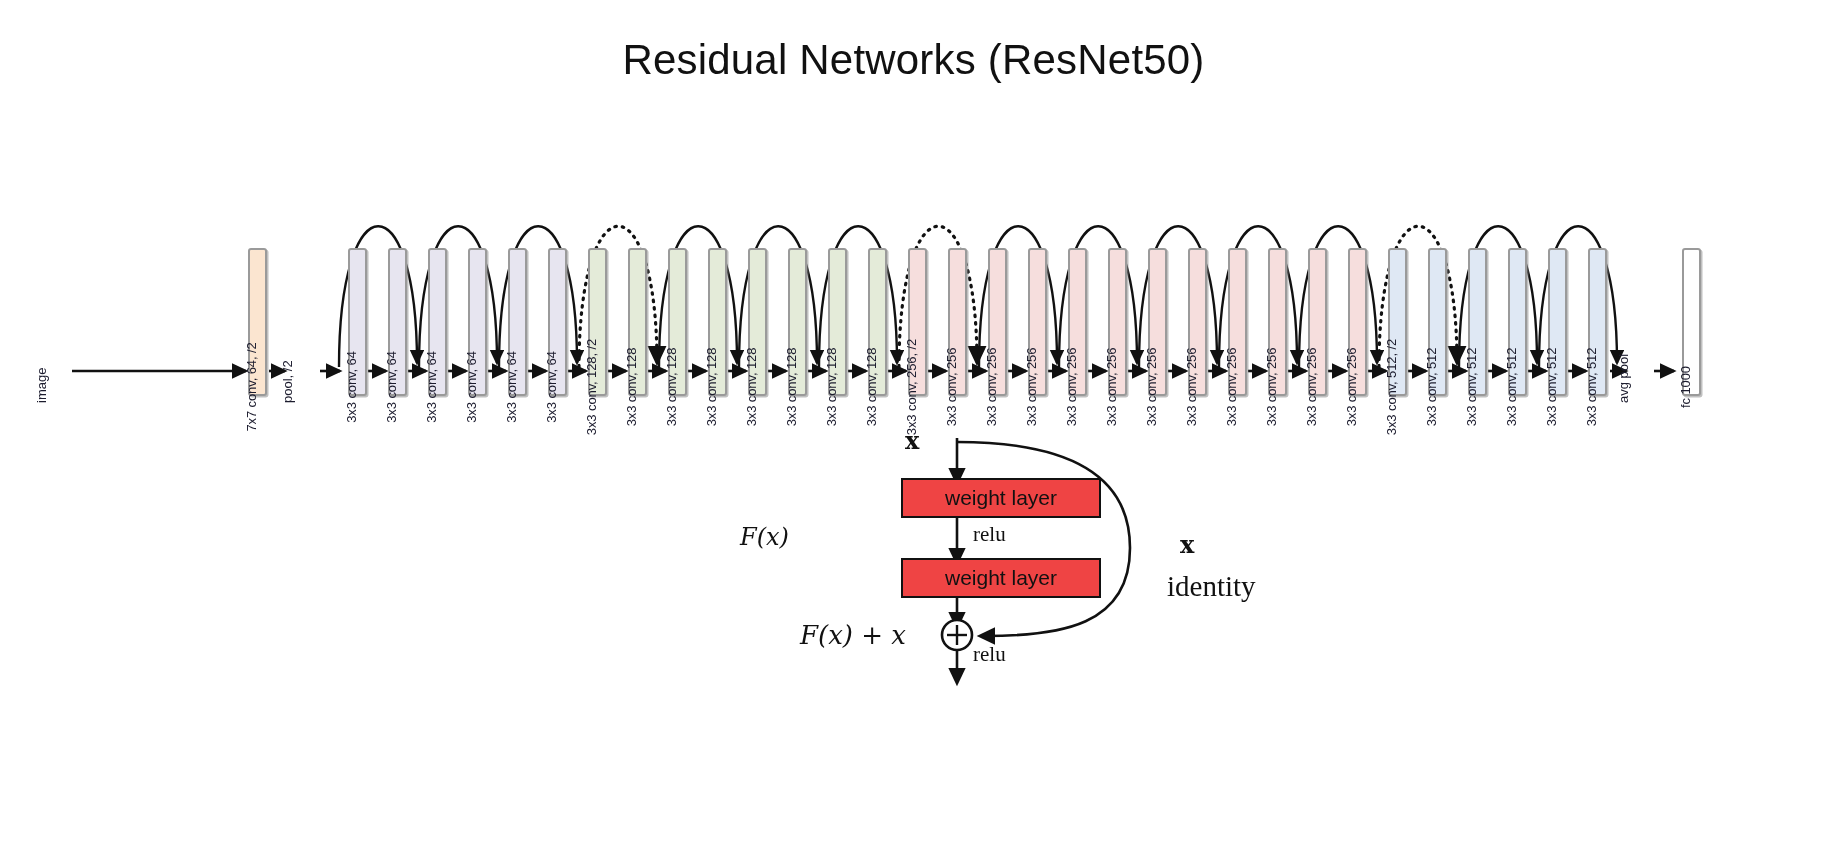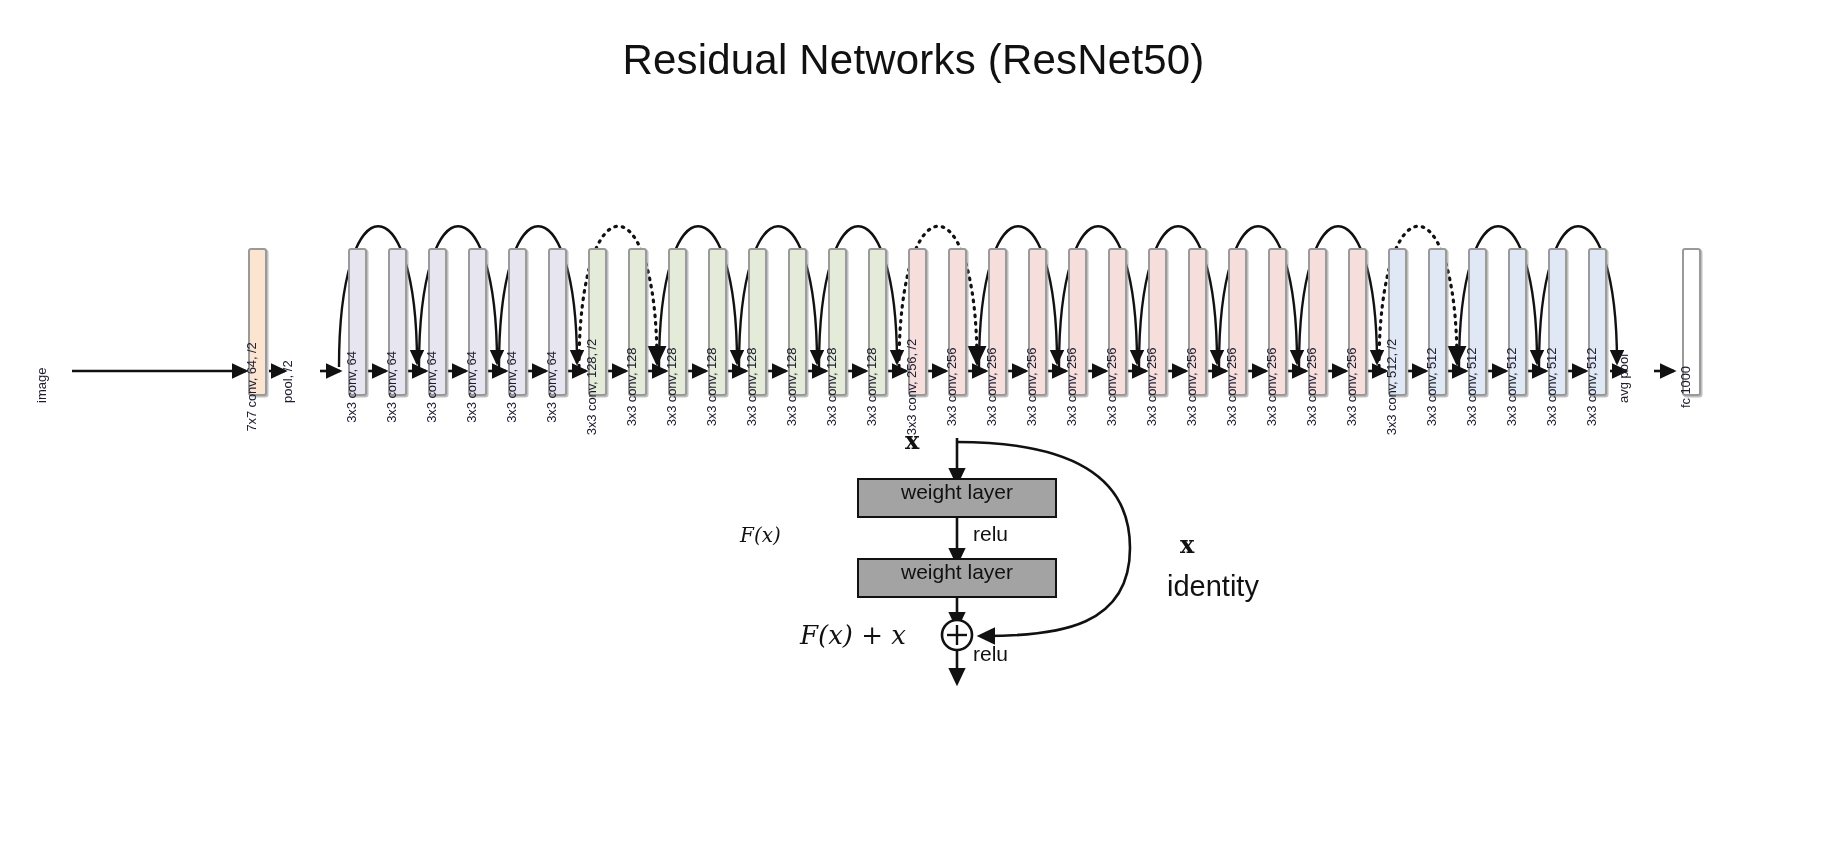--- a/index.html
+++ b/index.html
@@ -101,34 +101,35 @@
   }
   #residual-svg {
     position: absolute;
     left: 0; top: 0;
     width: 1827px; height: 412px;
     pointer-events: none;
   }
   .weight-box {
     position: absolute;
     border: 2.5px solid #111111;
-    background: #a3a3a3;
+    background: #ef4444;
     box-sizing: border-box;
     display: flex;
-    align-items: flex-start;
+    align-items: center;
     justify-content: center;
     font-size: 21px;
     color: #111111;
     font-family: "Liberation Sans", sans-serif;
+    margin-left: 44px;
   }
   .diagram-text {
     position: absolute;
     white-space: nowrap;
     color: #111111;
-    font-family: Liberation Sans, sans-serif;
+    font-family: Liberation Serif, serif;
   }
   .math-serif {
     font-family: "DejaVu Serif", "Liberation Serif", serif;
     font-style: italic;
   }
   .bold-x {
     font-family: "DejaVu Serif", "Liberation Serif", serif;
     font-weight: bold;
   }
 </style>
@@ -346,20 +347,20 @@
   <div class="weight-box" style="left:857px; top:128px; width:200px; height:40px;">
     <span>weight layer</span>
   </div>
 
   <div class="diagram-text bold-x" style="left:905px; top:-4px; font-size:24px;">x</div>
 
   <div class="diagram-text" style="left:973px; top:92px; font-size:21px;">relu</div>
 
   <div class="diagram-text" style="left:973px; top:212px; font-size:21px;">relu</div>
 
-  <div class="diagram-text math-serif" style="left:740px; top:93px; font-size:20px;">F(x)</div>
+  <div class="diagram-text math-serif" style="left:740px; top:93px; font-size:24px;">F(x)</div>
 
   <div class="diagram-text math-serif" style="left:760px; top:190px; font-size:26px;margin-left:40px;">F(x) + x</div>
 
   <div class="diagram-text bold-x" style="left:1180px; top:100px; font-size:24px;">x</div>
 
   <div class="diagram-text" style="left:1167px; top:140px; font-size:29px;">identity</div>
 </div>
 
 </body></html>

